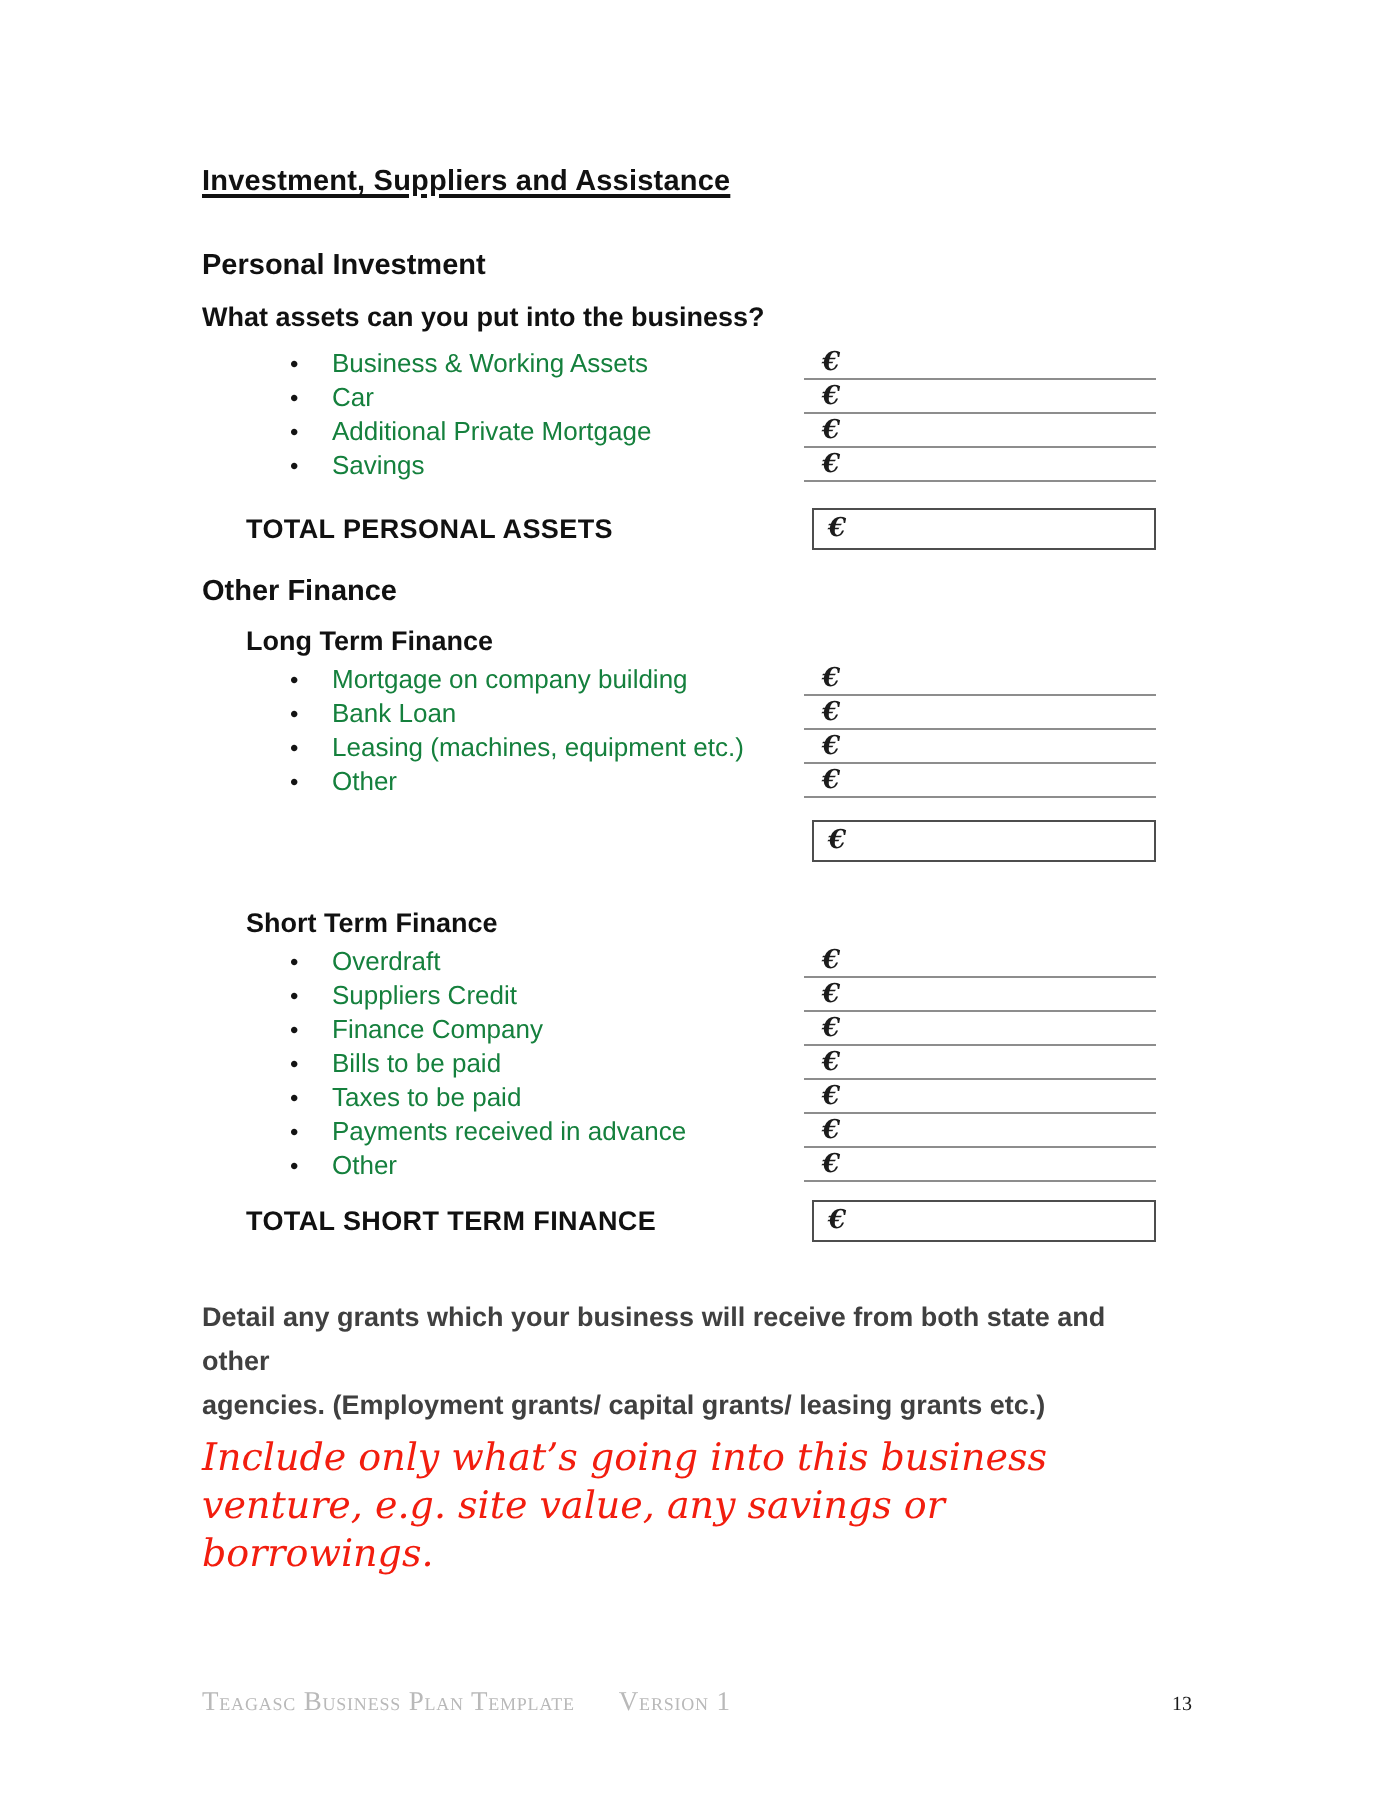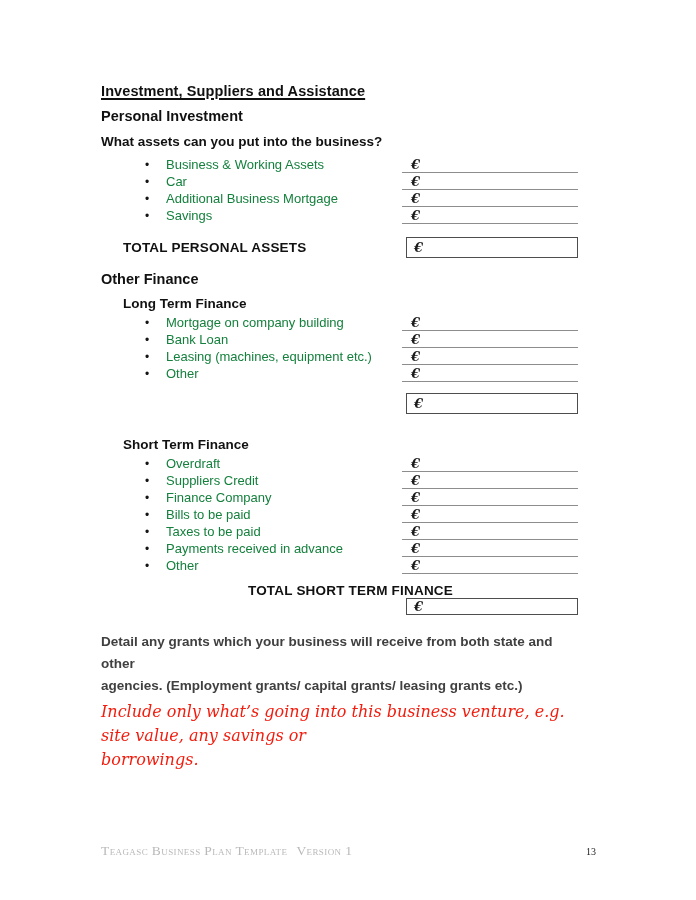--- a/index.html
+++ b/index.html
@@ -21,21 +21,21 @@
   .title {
     font-size: 14.5px;
     font-weight: 700;
     line-height: 16px;
     text-decoration: underline;
     text-decoration-thickness: 1.5px;
     text-underline-offset: 2px;
     letter-spacing: 0.1px;
   }
   .h2 {
-    margin-top: 10px;
+    margin-top: 27px;
     font-size: 14.5px;
     font-weight: 700;
     line-height: 15px;
   }
   .h2.of { margin-top: 14px; }
   .h3 {
     margin-top: 10px;
     font-size: 13.5px;
     font-weight: 700;
     line-height: 15px;
@@ -83,21 +83,21 @@
   }
   .total-row {
     display: flex;
     align-items: center;
     margin-left: 22px;
     margin-top: 13px;
     height: 21px;
     text-align: right;
   }
   .total-row.lt { margin-top: 11px; }
-  .total-row.st { margin-top: 9px; flex-direction: column; }
+  .total-row.st { margin-top: 9px; }
   .total-label {
     font-size: 13.5px;
     font-weight: 700;
     letter-spacing: 0.2px;
   }
   .total-box {
     margin-left: auto;
     width: 170px;
     height: 19px;
     border: 1.2px solid #4d4d4d;
@@ -110,38 +110,38 @@
     margin-top: 27px;
     font-size: 13.5px;
     font-weight: 700;
     line-height: 22px;
     color: #404040;
   }
   .note {
     margin-top: 3px;
     font-family: "DejaVu Serif", "Liberation Serif", serif;
     font-style: italic;
-    font-size: 16px;
+    font-size: 19px;
     line-height: 24px;
     color: #f21d0e;
   }
   .footer {
     position: absolute;
     left: 101px;
     top: 843px;
     width: 495px;
     display: flex;
     align-items: baseline;
     font-family: "Liberation Serif", serif;
     font-variant: small-caps;
     font-size: 13.5px;
     color: #b9b9b9;
     letter-spacing: 0.4px;
   }
-  .footer .version { margin-left: 9px; }
+  .footer .version { margin-left: 22px; }
   .footer .pagenum {
     margin-left: auto;
     font-variant: normal;
     color: #1a1a1a;
     font-size: 10px;
     letter-spacing: 0;
   }
 </style>
 </head>
 <body>
@@ -164,21 +164,21 @@
       </div>
         <div class="bullet-row">
         <span class="bullet">•</span>
         <span class="item-label">Car</span>
         <span class="euro-field">
             <span class="euro">€</span>
           </span>
       </div>
         <div class="bullet-row">
         <span class="bullet">•</span>
-        <span class="item-label">Additional Business Mortgage</span>
+        <span class="item-label">Additional Private Mortgage</span>
         <span class="euro-field">
             <span class="euro">€</span>
           </span>
       </div>
         <div class="bullet-row">
         <span class="bullet">•</span>
         <span class="item-label">Savings</span>
         <span class="euro-field">
             <span class="euro">€</span>
           </span>

